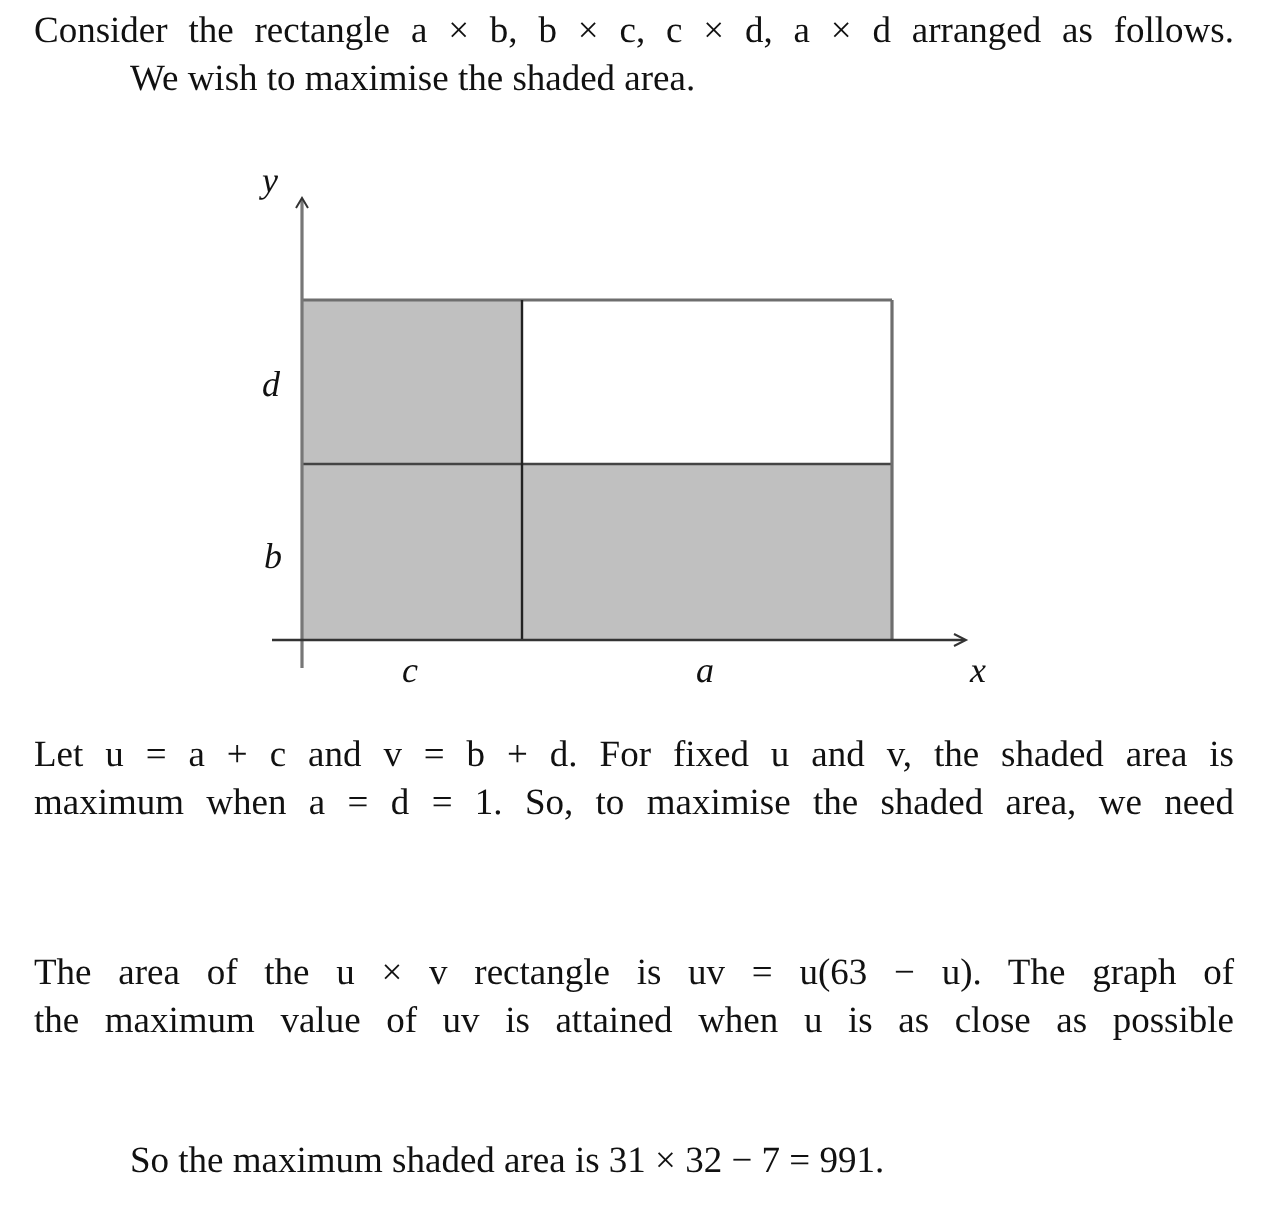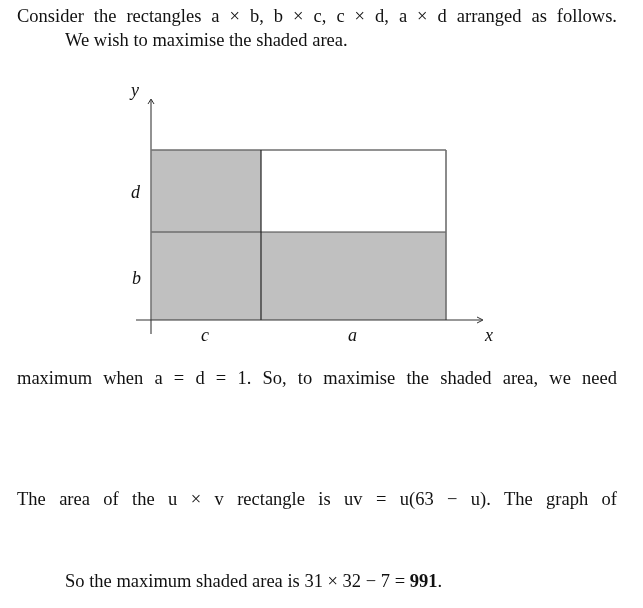--- a/index.html
+++ b/index.html
@@ -4,30 +4,30 @@
 <style>
   html, body { margin: 0; padding: 0; background: #ffffff; }
   body { width: 643px; height: 608px; position: relative; overflow: hidden;
          font-family: "DejaVu Serif", "Liberation Serif", serif; color: #111; }
   .para { position: absolute; left: 17px; width: 600px; font-family: "Liberation Serif", serif;
           font-size: 18.5px; line-height: 23.5px; text-align: justify; }
   .para .line { display: block; white-space: nowrap; text-align-last: justify; }
   .para .line.last { text-align-last: left; margin-left: 48px; }
   #p1 { top: 5px; }
   #p2 { top: 367px; }
-  #p3 { top: 488px; }
+  #p3 { top: 476px; }
   #p4 { top: 570px; }
   svg text { font-family: "Liberation Serif", serif; font-style: italic; font-size: 18px; fill: #111; }
-  b { font-weight: bold; }
+  b { font-weight: normal; }
 </style>
 </head>
 <body>
 
 <div class="para" id="p1">
-  <span class="line">Consider the rectangles a × b, b × c, c × d, a × d arranged as follows.</span>
+  <span class="line">Consider the rectangle a × b, b × c, c × d, a × d arranged as follows.</span>
   <span class="line last">We wish to maximise the shaded area.</span>
 </div>
 
 <svg width="643" height="608" style="position:absolute;left:0;top:0;" xmlns="http://www.w3.org/2000/svg">
 
   <rect x="151" y="150" width="110" height="82" fill="#c0c0c0"></rect>
   <rect x="151" y="232" width="110" height="88" fill="#c0c0c0"></rect>
   <rect x="261" y="232" width="185" height="88" fill="#c0c0c0"></rect>
   <rect x="261" y="150" width="185" height="82" fill="#ffffff"></rect>
 
@@ -43,22 +43,24 @@
 
   <text x="131" y="96">y</text>
   <text x="485" y="341">x</text>
   <text x="131" y="198">d</text>
   <text x="132" y="284">b</text>
   <text x="201" y="341">c</text>
   <text x="348" y="341">a</text>
 </svg>
 
 <div class="para" id="p2">
+  <span class="line">Let u = a + c and v = b + d. For fixed u and v, the shaded area is</span>
   <span class="line">maximum when a = d = 1. So, to maximise the shaded area, we need</span>
 </div>
 
 <div class="para" id="p3">
   <span class="line">The area of the u × v rectangle is uv = u(63 − u). The graph of</span>
+  <span class="line">the maximum value of uv is attained when u is as close as possible</span>
 </div>
 
 <div class="para" id="p4">
   <span class="line last"><span>So the maximum shaded area is 31 × 32 − 7 = </span><b>991</b><span>.</span></span>
 </div>
 
 </body></html>

